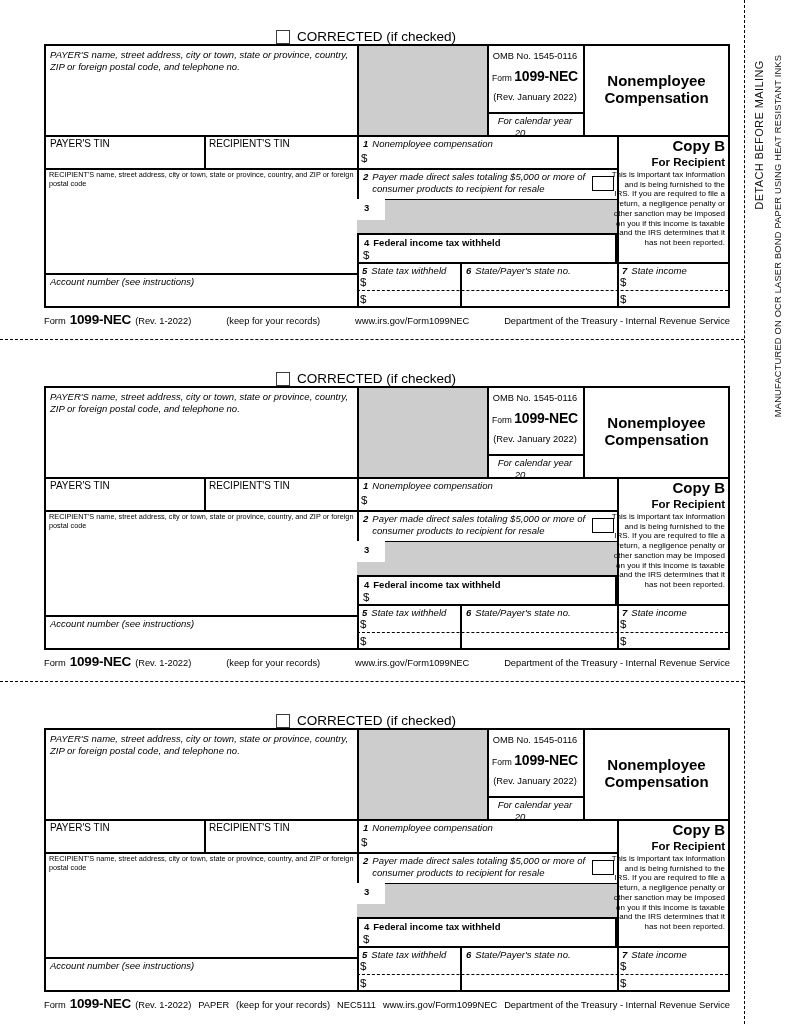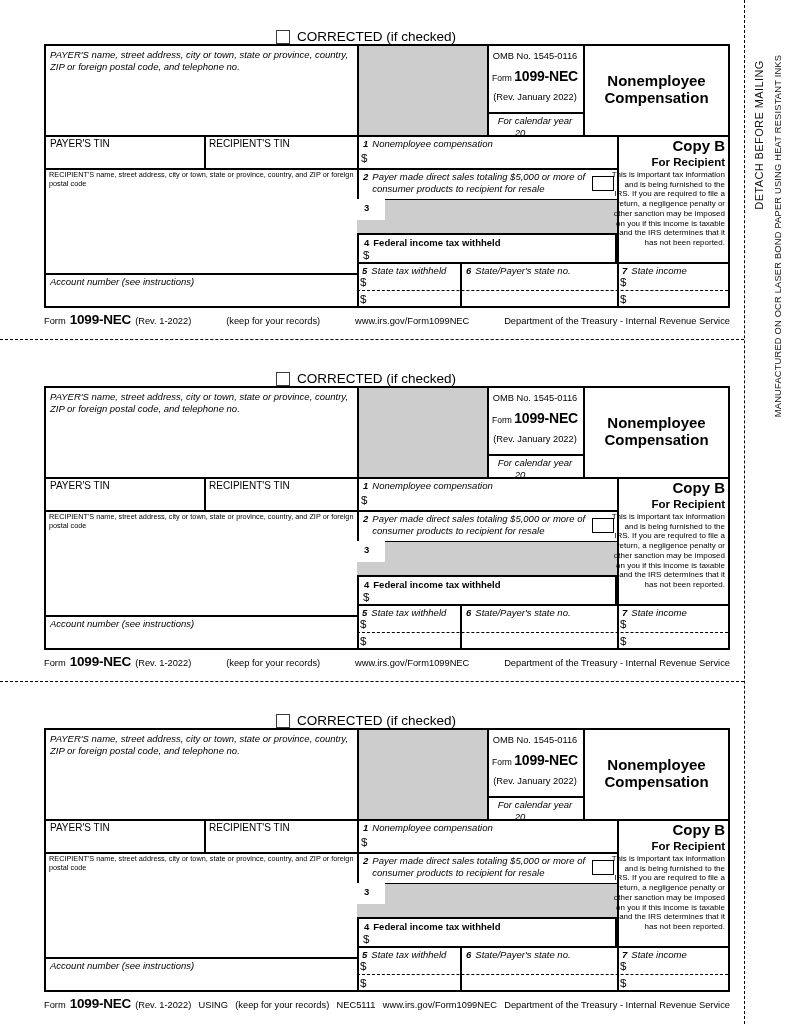--- a/index.html
+++ b/index.html
@@ -377,21 +377,21 @@
       <div class="forrec">For Recipient</div>
       <div class="notice">This is important tax information and is being furnished to the IRS. If you are required to file a return, a negligence penalty or other sanction may be imposed on you if this income is taxable and the IRS determines that it has not been reported.</div>
     </div>
   </div>
   <div class="footer">
     <span class="fgrp">
         <span>Form</span>
         <span class="fnum">1099-NEC</span>
         <span>(Rev. 1-2022)</span>
       </span>
-    <span>USING</span>
+    <span>PAPER</span>
     <span>(keep for your records)</span>
     <span>NEC5111</span>
     <span>www.irs.gov/Form1099NEC</span>
     <span>Department of the Treasury - Internal Revenue Service</span>
   </div>
 </section>
 
 <div class="hdash" style="top:339px"></div>
 <div class="hdash" style="top:681px"></div>
 <div class="vdash"></div>

